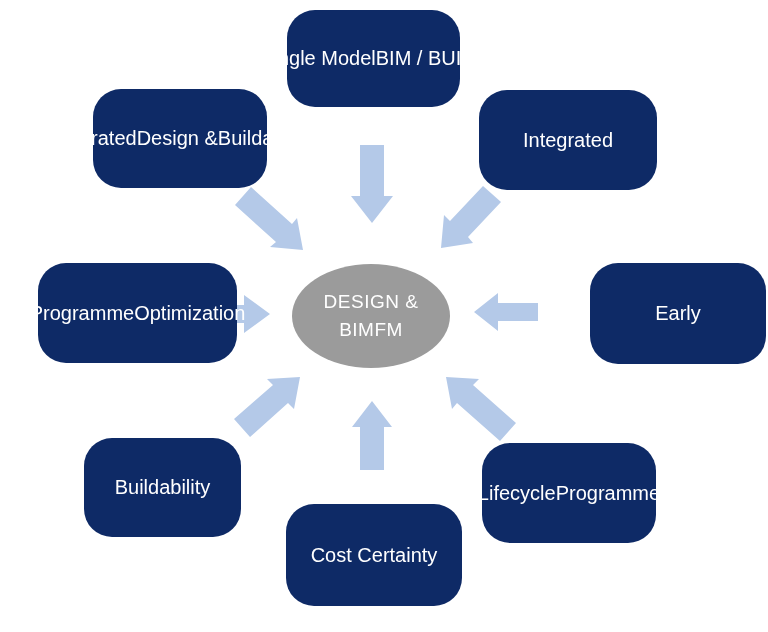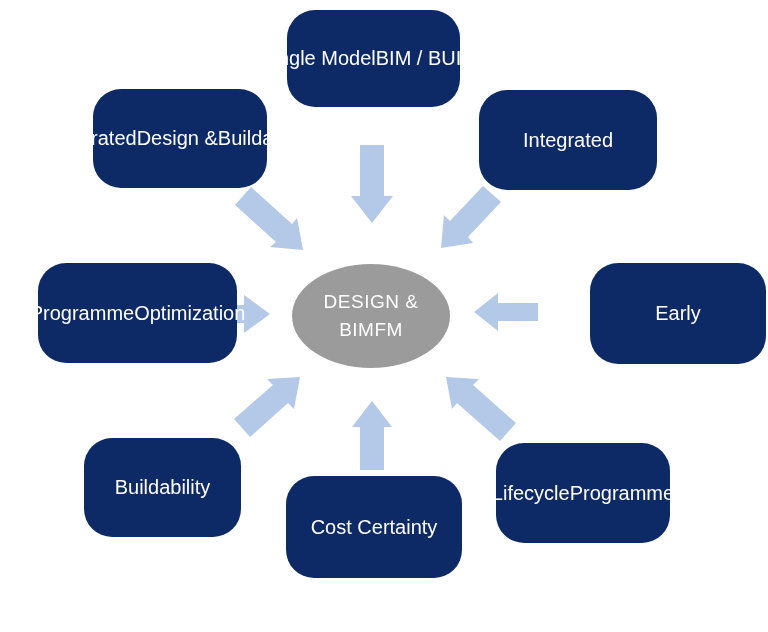--- a/index.html
+++ b/index.html
@@ -39,22 +39,22 @@
     font-size: 20px;
     line-height: 1.32;
   }
   .node .line { display: block; white-space: nowrap; }
   #node-top          { left: 287px; top: 10px;  width: 173px; height: 97px;  }
   #node-top-left     { left: 93px;  top: 89px;  width: 174px; height: 99px;  }
   #node-top-right    { left: 479px; top: 90px;  width: 178px; height: 100px; }
   #node-left         { left: 0;   top: 263px; width: 199px; height: 100px; margin-left: 38px; }
   #node-right        { left: 590px; top: 263px; width: 176px; height: 101px; }
   #node-bottom-left  { left: 84px;  top: 438px; width: 157px; height: 99px;  }
-  #node-bottom       { left: 286px; top: 476px; width: 176px; height: 102px; }
-  #node-bottom-right { left: 496px; top: 443px; width: 174px; height: 100px; }
+  #node-bottom       { left: 286px; top: 504px; width: 176px; height: 102px; }
+  #node-bottom-right { left: 482px; top: 443px; width: 174px; height: 100px; }
   .center-ellipse {
     position: absolute;
     left: 292px; top: 264px;
     width: 158px; height: 104px;
     border-radius: 50%;
     background: var(--center-fill);
     color: var(--center-text);
     display: flex;
     flex-direction: column;
     align-items: center;

